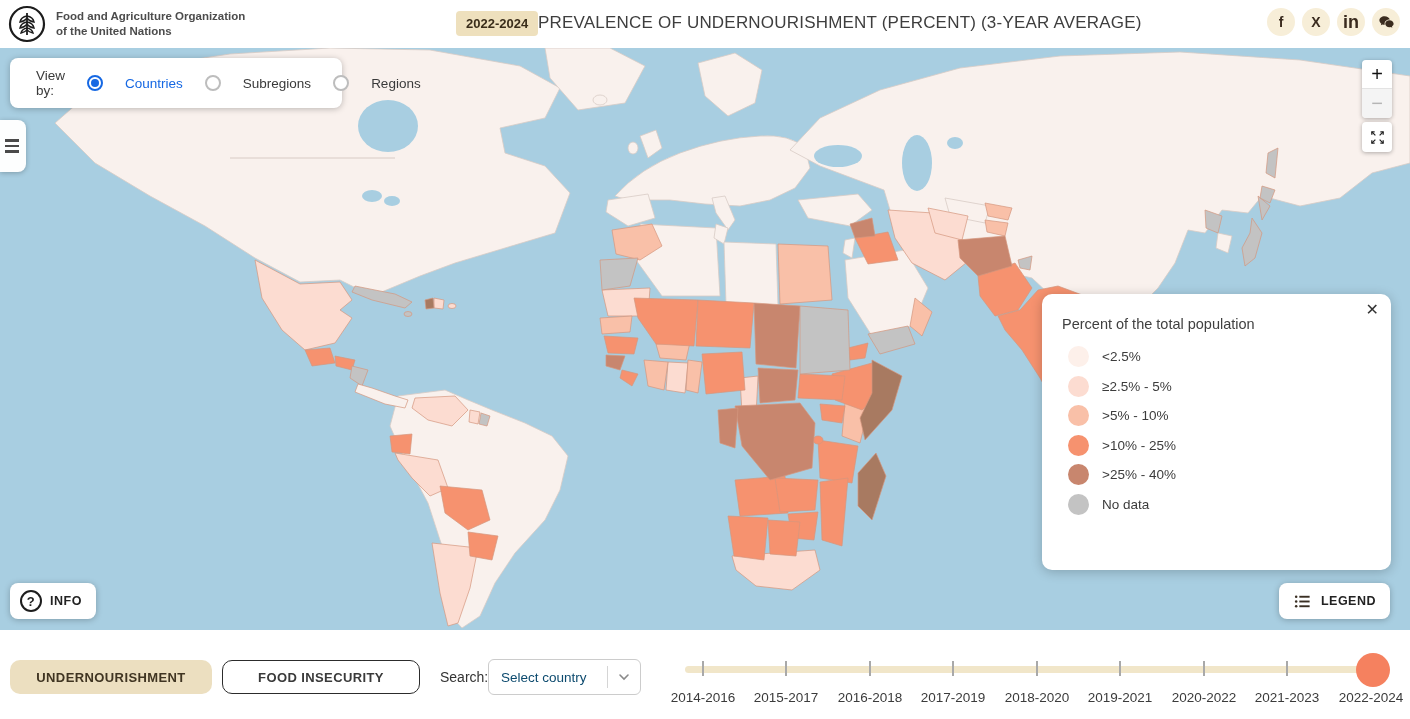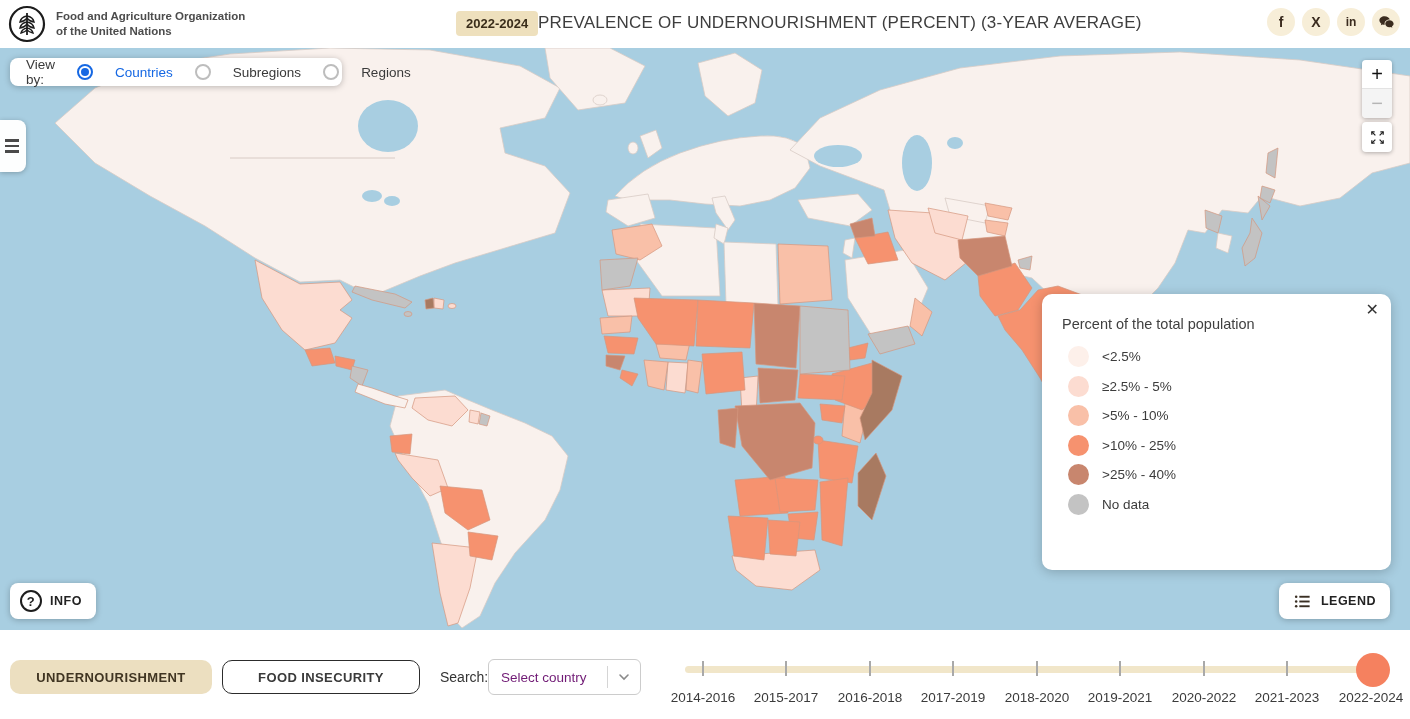--- a/index.html
+++ b/index.html
@@ -6,28 +6,28 @@
   html,body { width:1410px; height:719px; font-family:"Liberation Sans", sans-serif; background:#fff; overflow:hidden; }
 
   
   .header { position:relative; width:1410px; height:48px; background:#fff; }
   .logo-wrap { position:absolute; left:8px; top:4px; display:flex; align-items:center; gap:10px; }
   .org-name { font-size:11.5px; font-weight:700; color:#4c4c4c; line-height:1.3; }
   .year-badge { position:absolute; left:456px; top:11px; height:25px; padding:0 10px; background:#eee0bd; border-radius:4px; font-size:13px; font-weight:700; color:#3a2d1a; display:flex; align-items:center; }
   .main-title { position:absolute; left:538px; top:13px; font-size:17px; font-weight:500; color:#3e3e3e; letter-spacing:.2px; }
   .socials { position:absolute; right:10px; top:8px; display:flex; gap:7px; }
   .soc { width:28px; height:28px; border-radius:50%; background:#f7eed8; display:flex; align-items:center; justify-content:center; color:#3a2b1e; font-weight:800; font-size:14px; cursor:pointer; }
-  .soc.small { font-size:12px; }
+  .soc.small { font-size:18px; }
 
   
   .map { position:relative; width:1410px; height:582px; background:#a8cee1; overflow:hidden; }
   .map svg.world { position:absolute; left:0; top:0; }
   .panel { background:#fff; border-radius:8px; box-shadow:0 1px 6px rgba(0,0,0,.25); }
 
-  .viewby { position:absolute; left:10px; top:10px; width:332px; height:28px; display:flex; align-items:center; padding:0 16px; gap:8px; font-size:13.5px; color:#3a3a3a; }
+  .viewby { position:absolute; left:10px; top:10px; width:332px; height:50px; display:flex; align-items:center; padding:0 26px; gap:8px; font-size:13.5px; color:#3a3a3a; }
   .radio-opt { display:flex; align-items:center; gap:22px; margin-left:14px; cursor:pointer; }
   .radio-opt:first-of-type { margin-left:10px; }
   .rdot { width:16px; height:16px; border-radius:50%; border:2px solid #bdbdbd; background:#fff; position:relative; flex:0 0 auto; }
   .rdot.sel { border-color:#1668e3; }
   .rdot.sel::after { content:""; position:absolute; left:2px; top:2px; width:8px; height:8px; border-radius:50%; background:#1668e3; }
 
   .hamburger { position:absolute; left:0; top:72px; width:26px; height:52px; background:#fdfefe; border-radius:0 8px 8px 0; box-shadow:0 1px 5px rgba(0,0,0,.25); display:flex; flex-direction:column; justify-content:center; gap:3px; padding-left:5px; cursor:pointer; }
   .hamburger i { display:block; width:14px; height:2.5px; background:#4a4a4a; }
 
   .zoomctl { position:absolute; right:18px; top:12px; width:30px; }
@@ -48,21 +48,21 @@
   .qicon { width:22px; height:22px; border-radius:50%; border:2px solid #1d1d1d; display:flex; align-items:center; justify-content:center; font-size:13px; font-weight:700; color:#1d1d1d; }
   .legendbtn { position:absolute; right:20px; top:535px; height:36px; padding:0 14px; display:flex; align-items:center; gap:9px; font-size:12.5px; font-weight:700; letter-spacing:.5px; color:#222; cursor:pointer; }
 
   
   .bottom { position:relative; width:1410px; height:89px; background:#fff; }
   .tab { position:absolute; top:30px; height:34px; display:flex; align-items:center; justify-content:center; font-size:13px; font-weight:700; letter-spacing:.4px; border-radius:10px; cursor:pointer; }
   .tab.active { left:10px; width:202px; background:#ecdfc0; color:#403522; }
   .tab.inactive { left:222px; width:198px; background:#fff; border:1.3px solid #2c2c2c; color:#3a3a3a; }
   .search-label { position:absolute; left:440px; top:39px; font-size:14px; color:#333; }
   .selectbox { position:absolute; left:488px; top:29px; width:153px; height:36px; border:1px solid #ccc; border-radius:6px; background:#fff; display:flex; align-items:center; cursor:pointer; }
-  .selectbox .ph { flex:1; padding-left:12px; font-size:13.5px; color:#701a75; }
+  .selectbox .ph { flex:1; padding-left:12px; font-size:13.5px; color:#0c4a6e; }
   .selectbox .div { width:1px; height:22px; background:#d5d5d5; }
   .selectbox .chev { width:32px; display:flex; align-items:center; justify-content:center; }
 
   .timeline { position:absolute; left:685px; top:0; width:710px; height:89px; }
   .track { position:absolute; left:0; top:36px; width:690px; height:7px; background:#f1e6c9; border-radius:4px; }
   .tick { position:absolute; top:31px; width:2px; height:15px; background:#a9a9a9; }
   .tlabel { position:absolute; top:60px; transform:translateX(-50%); font-size:13.5px; color:#3b3b3b; white-space:nowrap; }
   .handle { position:absolute; left:671px; top:23px; width:34px; height:34px; border-radius:50%; background:#f5815f; cursor:grab; }
 </style>
 </head>

